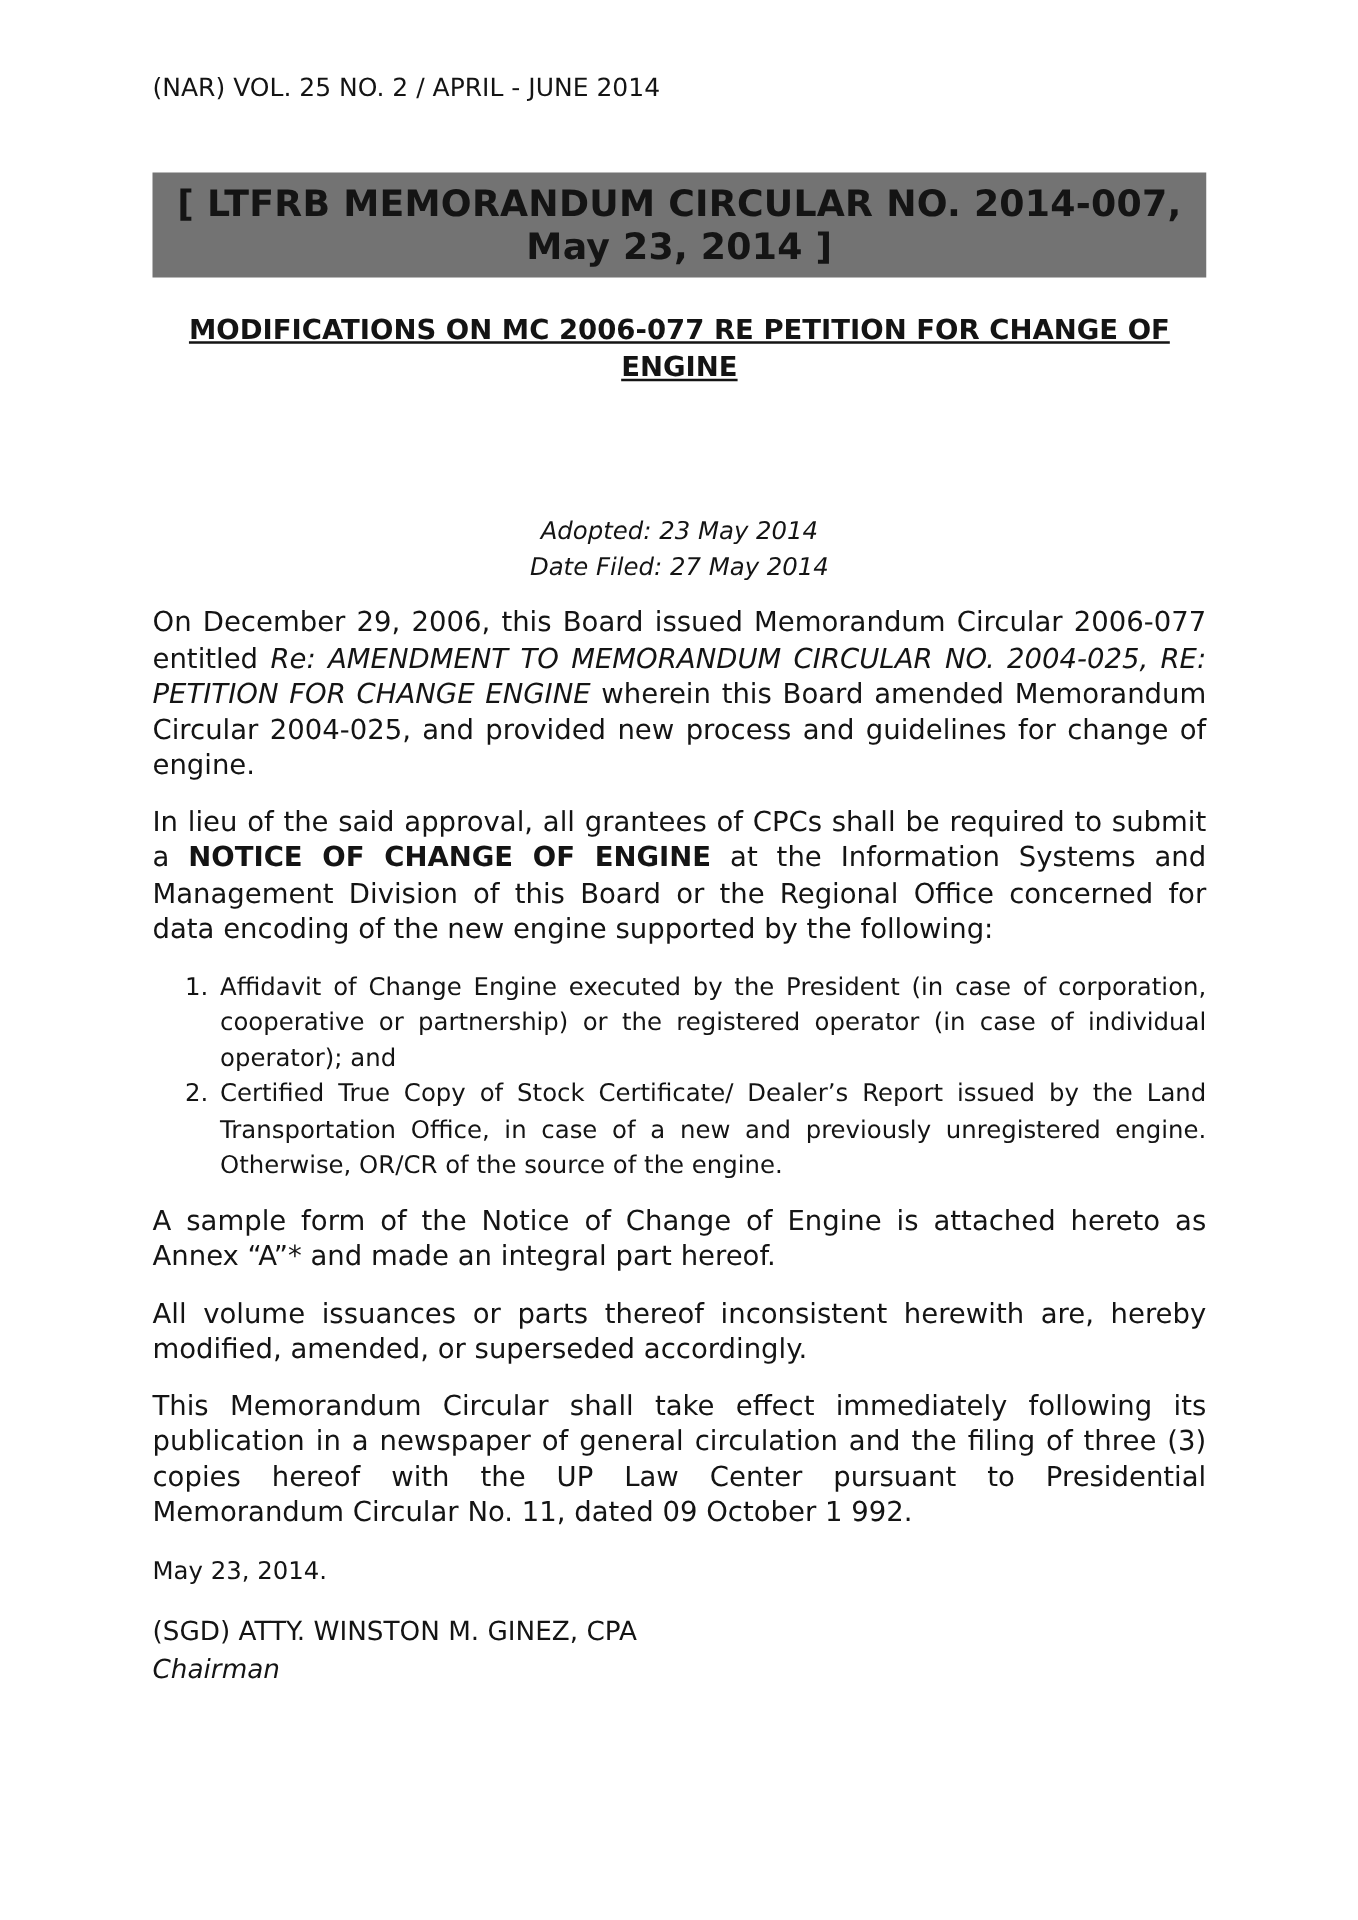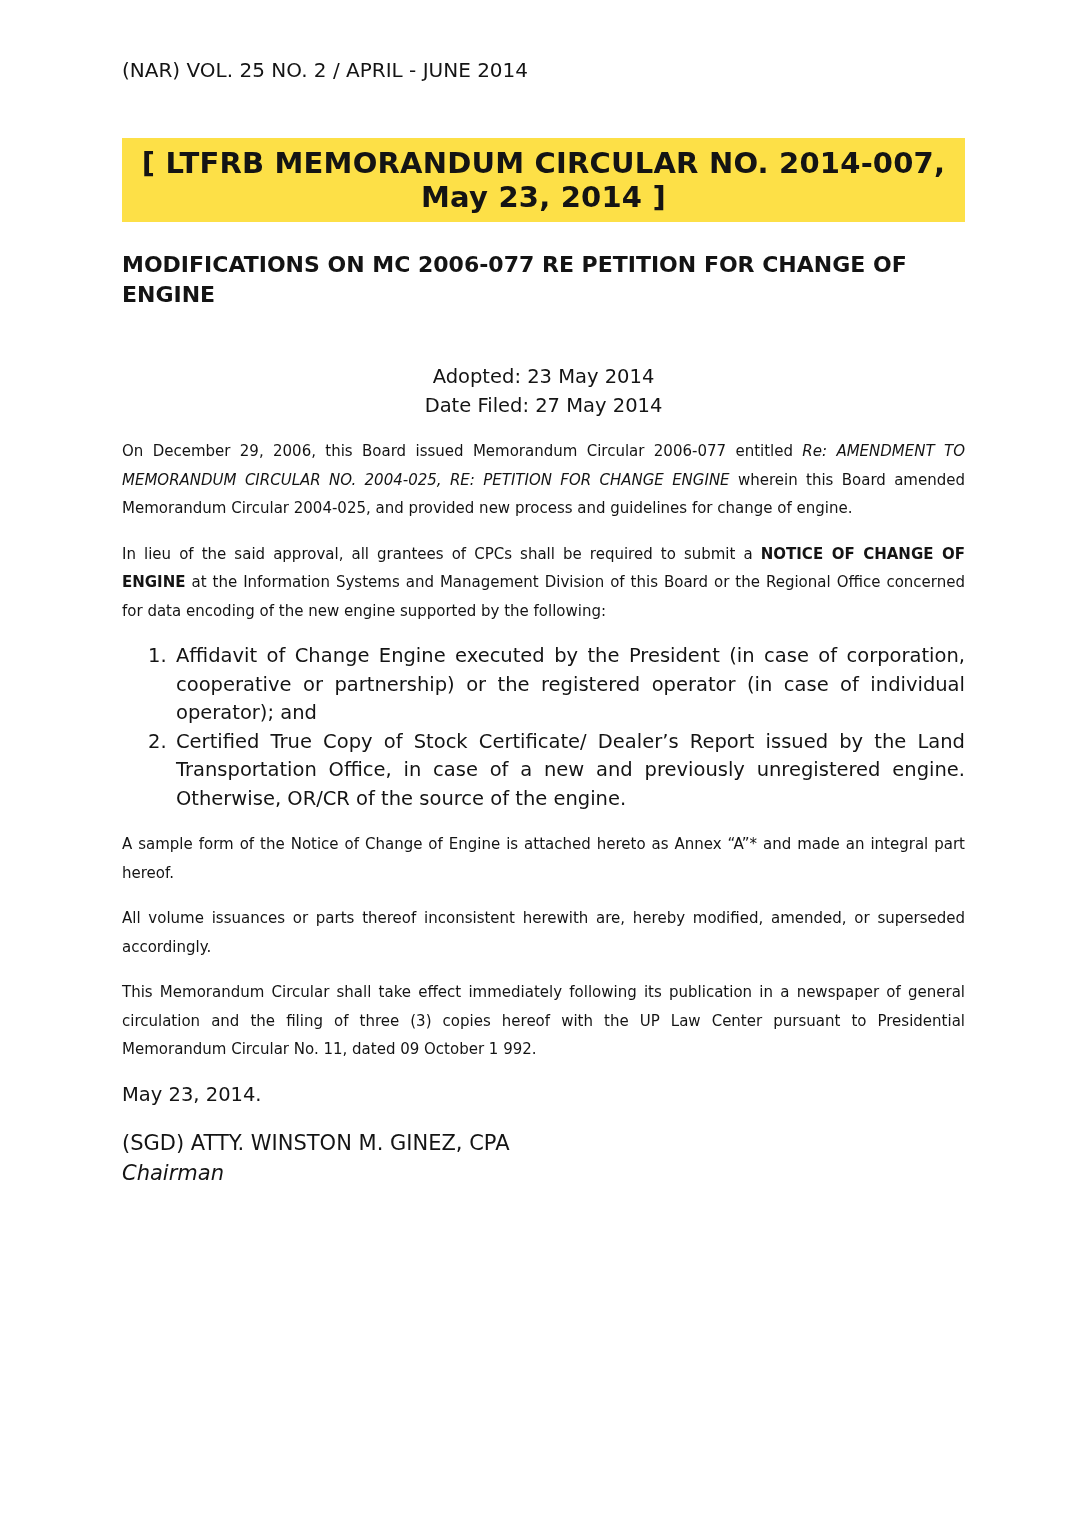--- a/index.html
+++ b/index.html
@@ -28,33 +28,36 @@
     margin-top: 56px;
     padding: 8px 10px;
     text-align: center;
     font-weight: bold;
     font-size: 29px;
     line-height: 34px;
     letter-spacing: 0.2px;
   }
   .doc-title {
     margin-top: 28px;
+    text-align: center;
     font-weight: bold;
     font-size: 22px;
     line-height: 30px;
+    text-decoration: underline;
   }
   .meta {
-    margin-top: 52px;
+    margin-top: 100px;
     text-align: center;
+    font-style: italic;
     font-size: 19.5px;
     line-height: 29px;
   }
   .body-text p {
     margin: 17px 0 0 0;
-    font-size: 15px;
+    font-size: 22px;
     line-height: 28.5px;
     text-align: justify;
   }
   .italic { font-style: italic; }
   .bold { font-weight: bold; }
   .list {
     margin: 17px 0 0 0;
     padding-left: 26px;
   }
   .list-item {
@@ -89,21 +92,21 @@
     font-style: italic;
   }
 </style>
 </head>
 <body>
 
 <div class="page">
 
   <div class="vol-line">(NAR) VOL. 25 NO. 2 / APRIL - JUNE 2014</div>
 
-  <div class="banner" style="background-color: #fde047;">
+  <div class="banner" style="background-color: #737373;">
     <div>[ LTFRB MEMORANDUM CIRCULAR NO. 2014-007,</div>
     <div>May 23, 2014 ]</div>
   </div>
 
   <div class="doc-title">MODIFICATIONS ON MC 2006-077 RE PETITION FOR CHANGE OF ENGINE</div>
 
   <div class="meta">
     <div>Adopted: 23 May 2014</div>
     <div>Date Filed: 27 May 2014</div>
   </div>

